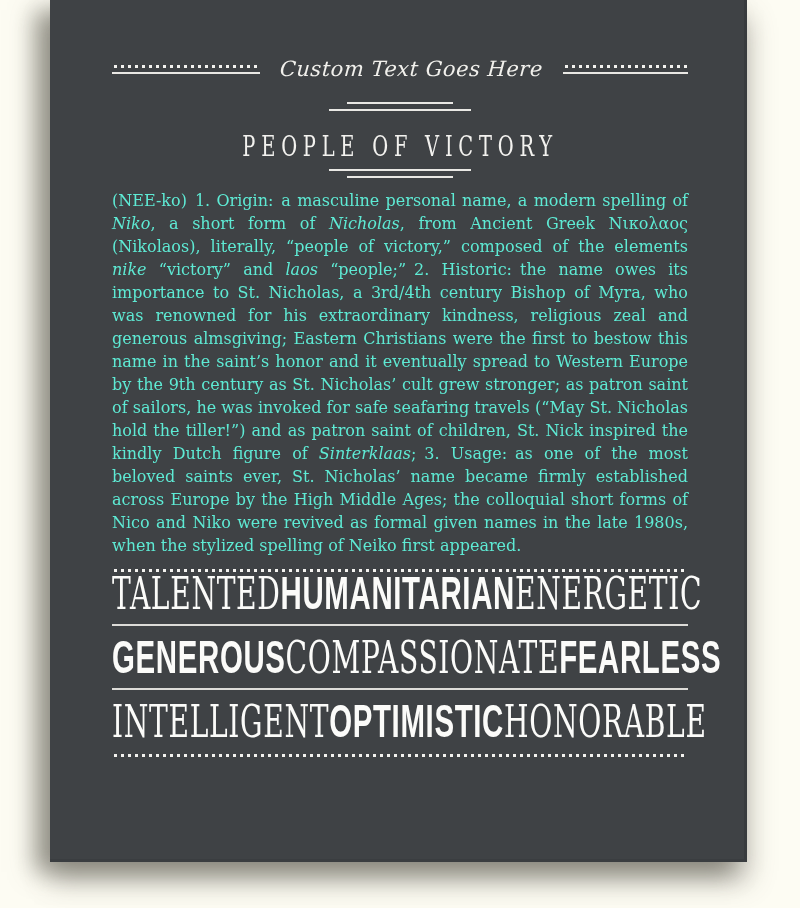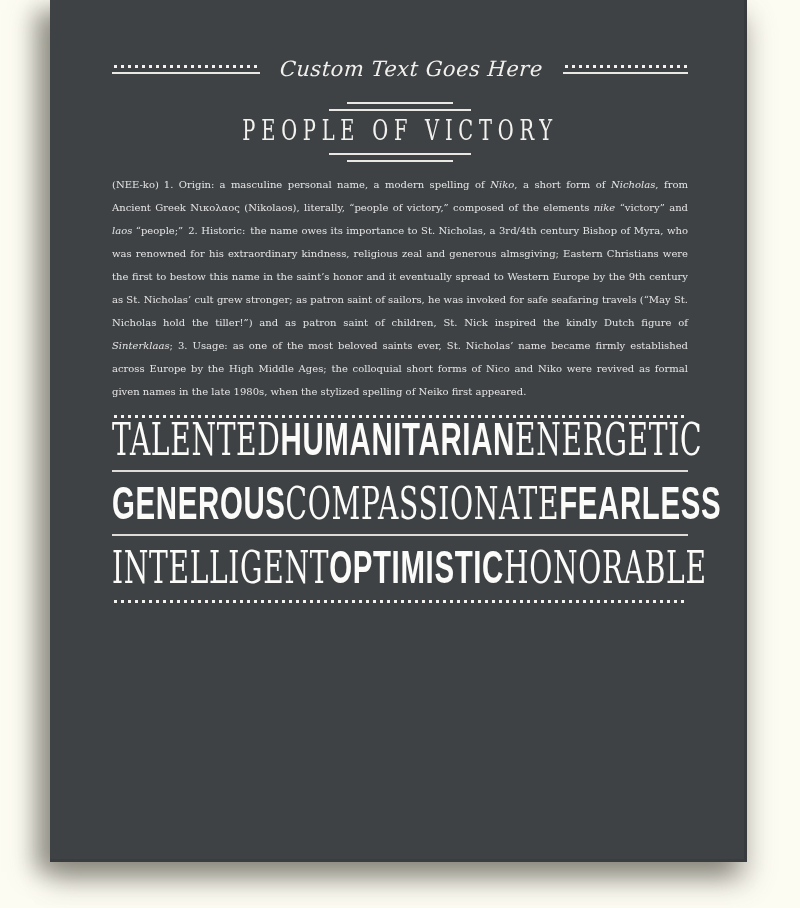--- a/index.html
+++ b/index.html
@@ -50,33 +50,33 @@
     letter-spacing:12px;white-space:nowrap;
     transform:scaleX(.62);transform-origin:center top;
   }
   
   .divset{display:flex;flex-direction:column;gap:5px;}
   .divset.top{margin-top:18px;}
   .divset.bottom{margin-top:7px;}
   .divset .l{height:2px;background:#e9e8e4;margin:0 auto;}
   .divset .l.short{width:106px;}
   .divset .l.long{width:142px;}
-  .subtitle-wrap{text-align:center;margin-top:5px;height:30px;}
+  .subtitle-wrap{text-align:center;margin-top:21px;height:30px;}
   .subtitle{
     display:inline-block;
     font-family:"DejaVu Serif", serif;font-weight:400;
     font-size:27px;line-height:30px;color:#f3f2ef;
     letter-spacing:8px;white-space:nowrap;
     transform:scaleX(.72);transform-origin:center top;
   }
   
   .definition{
     margin:11px 0 0 0;
     font-family:"DejaVu Serif", serif;
-    font-size:10px;line-height:23px;color:#e5e5e5;
+    font-size:16px;line-height:23px;color:#5eead4;
     text-align:justify;
   }
   .definition .it{font-style:italic;}
   
   .dotsep{
     height:3px;
     background-image:radial-gradient(circle closest-side,#f3f2ef 97%,rgba(0,0,0,0));
     background-size:7px 3px;background-repeat:repeat-x;background-position:left center;
   }
   .dotsep.top{margin-top:12px;}

